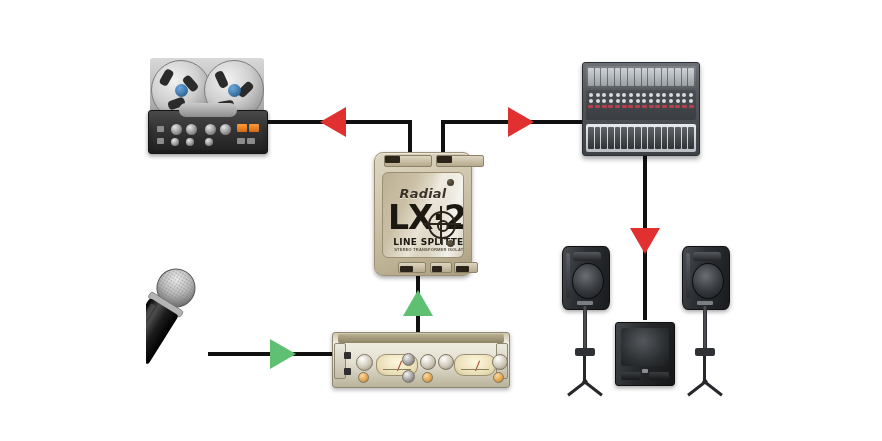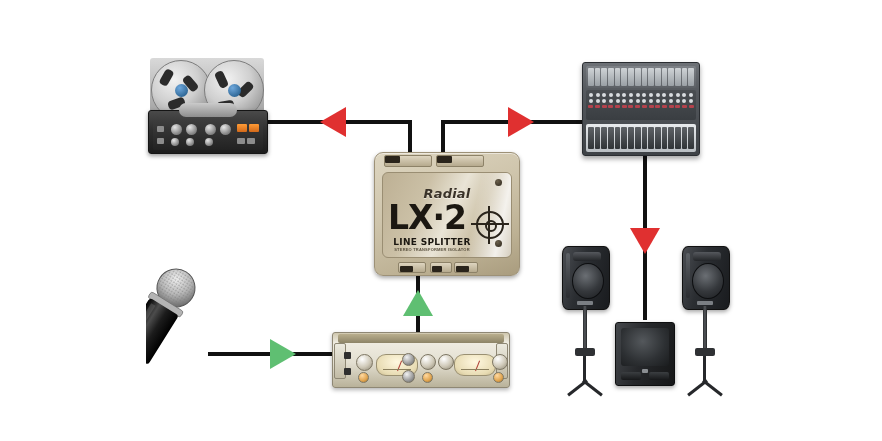--- a/index.html
+++ b/index.html
@@ -14,21 +14,21 @@
   .cable.h{height:4px;}
   .cable.v{width:4px;}
 
   .arrow{position:absolute;width:0;height:0;}
   .arrow.left  {border-top:15px solid transparent;border-bottom:15px solid transparent;}
   .arrow.right {border-top:15px solid transparent;border-bottom:15px solid transparent;}
   .arrow.up    {border-left:15px solid transparent;border-right:15px solid transparent;}
   .arrow.down  {border-left:15px solid transparent;border-right:15px solid transparent;}
 
   
-  #lx2{left:374px;top:152px;width:98px;height:124px;padding-left:48px;}
+  #lx2{left:374px;top:152px;width:98px;height:124px;}
   .lx2-body{position:absolute;inset:0;border-radius:9px;
      background:linear-gradient(160deg,#ded6c1 0%,#cfc5ac 40%,#bdb194 75%,#a99c7e 100%);
      box-shadow:0 2px 4px rgba(0,0,0,.35), inset 0 1px 0 rgba(255,255,255,.5);
      border:1px solid #9d9177;}
   .lx2-face{position:absolute;left:8px;top:20px;right:8px;bottom:18px;border-radius:6px;
      background:linear-gradient(115deg,#bdb094 0%,#cbc0a6 30%,#e9e4d6 52%,#cdc2a8 70%,#b3a68a 100%);
      border:1px solid #9a8e73;overflow:hidden;}
   .lx2-diag{position:absolute;right:-12px;top:-6px;width:54px;height:140px;
      background:linear-gradient(90deg,rgba(255,255,255,0) 0%,rgba(255,255,255,.82) 55%,rgba(255,255,255,.25) 100%);
      transform:rotate(12deg);}

